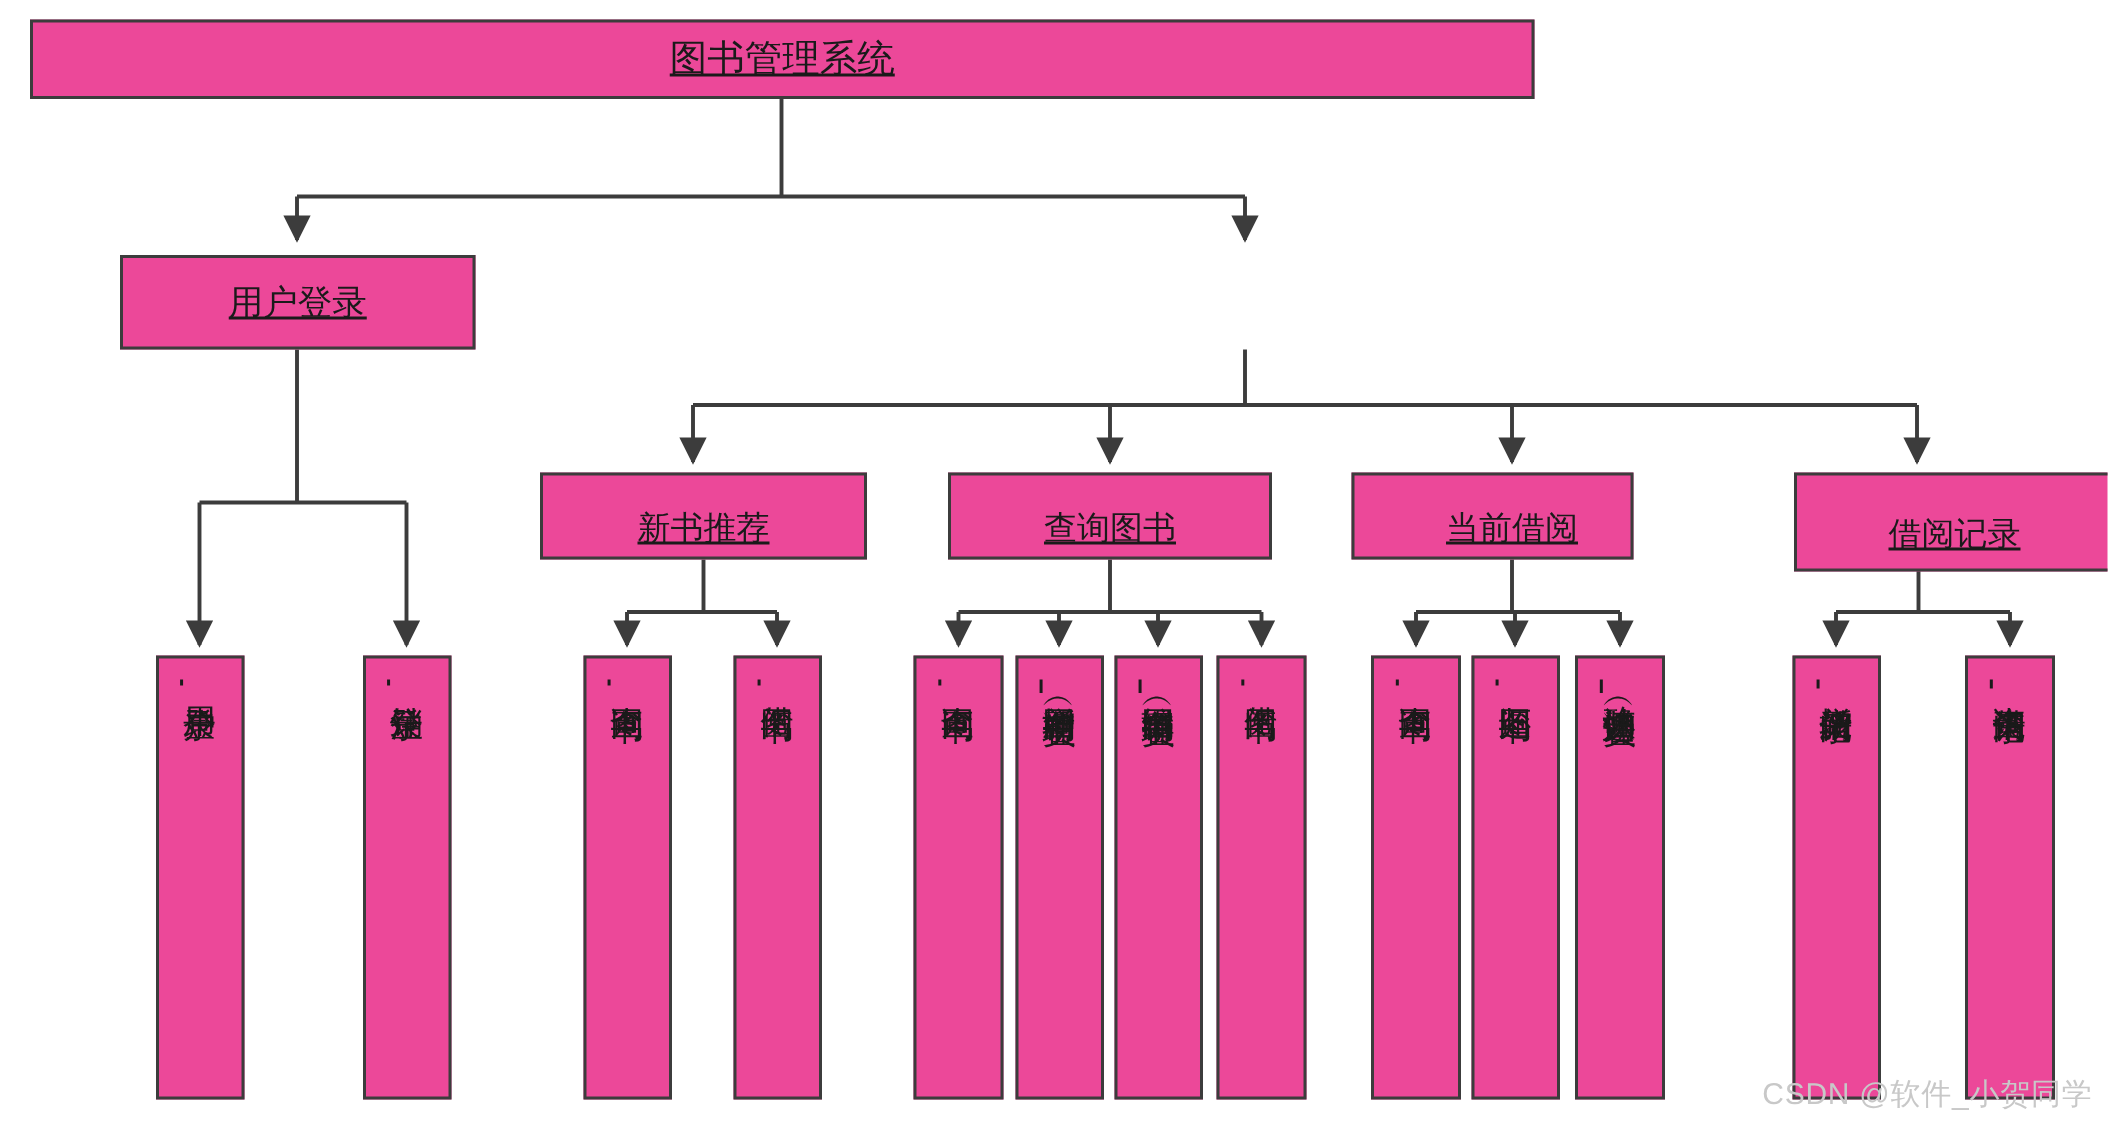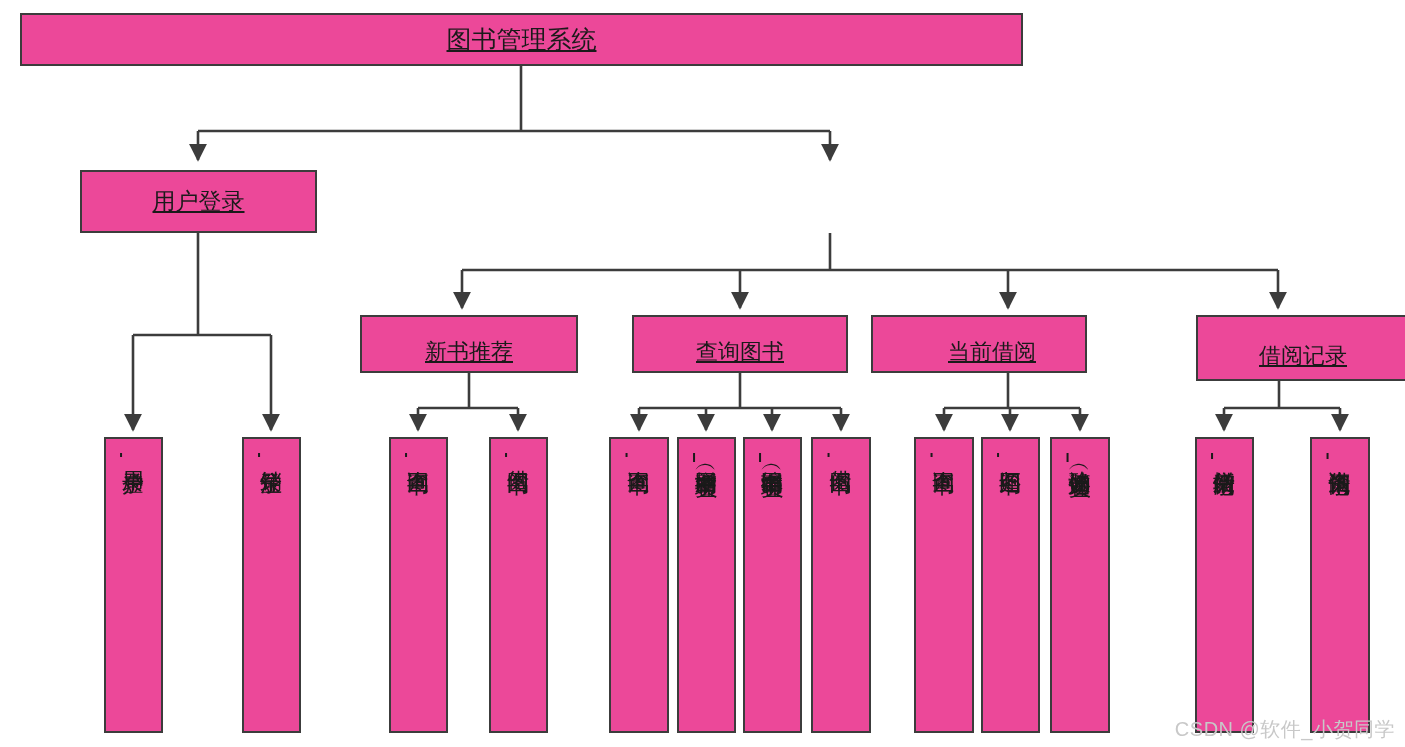--- a/index.html
+++ b/index.html
@@ -123,21 +123,21 @@
   <div class="node h lvl1" style="left:80px;top:170px;width:237px;height:63px;">
     <span class="label">用户登录</span>
   </div>
 
   <div class="node h lvl2" style="left:360px;top:315px;width:218px;height:58px;">
     <span class="label">新书推荐</span>
   </div>
   <div class="node h lvl2" style="left:632px;top:315px;width:216px;height:58px;">
     <span class="label">查询图书</span>
   </div>
-  <div class="node h lvl2" style="left:871px;top:315px;width:216px;height:58px;padding-left:26px;">
+  <div class="node h lvl2" style="left:901px;top:315px;width:188px;height:58px;padding-left:26px;">
     <span class="label">当前借阅</span>
   </div>
   <div class="node h lvl2" style="left:1196px;top:315px;width:214px;height:66px;align-items:center;">
     <span class="label">借阅记录</span>
   </div>
 
   <div class="node v leaf" style="left:104px;top:437px;width:59px;height:296px;">
     <span class="label">用户登录</span>
   </div>
   <div class="node v leaf" style="left:242px;top:437px;width:59px;height:296px;">

